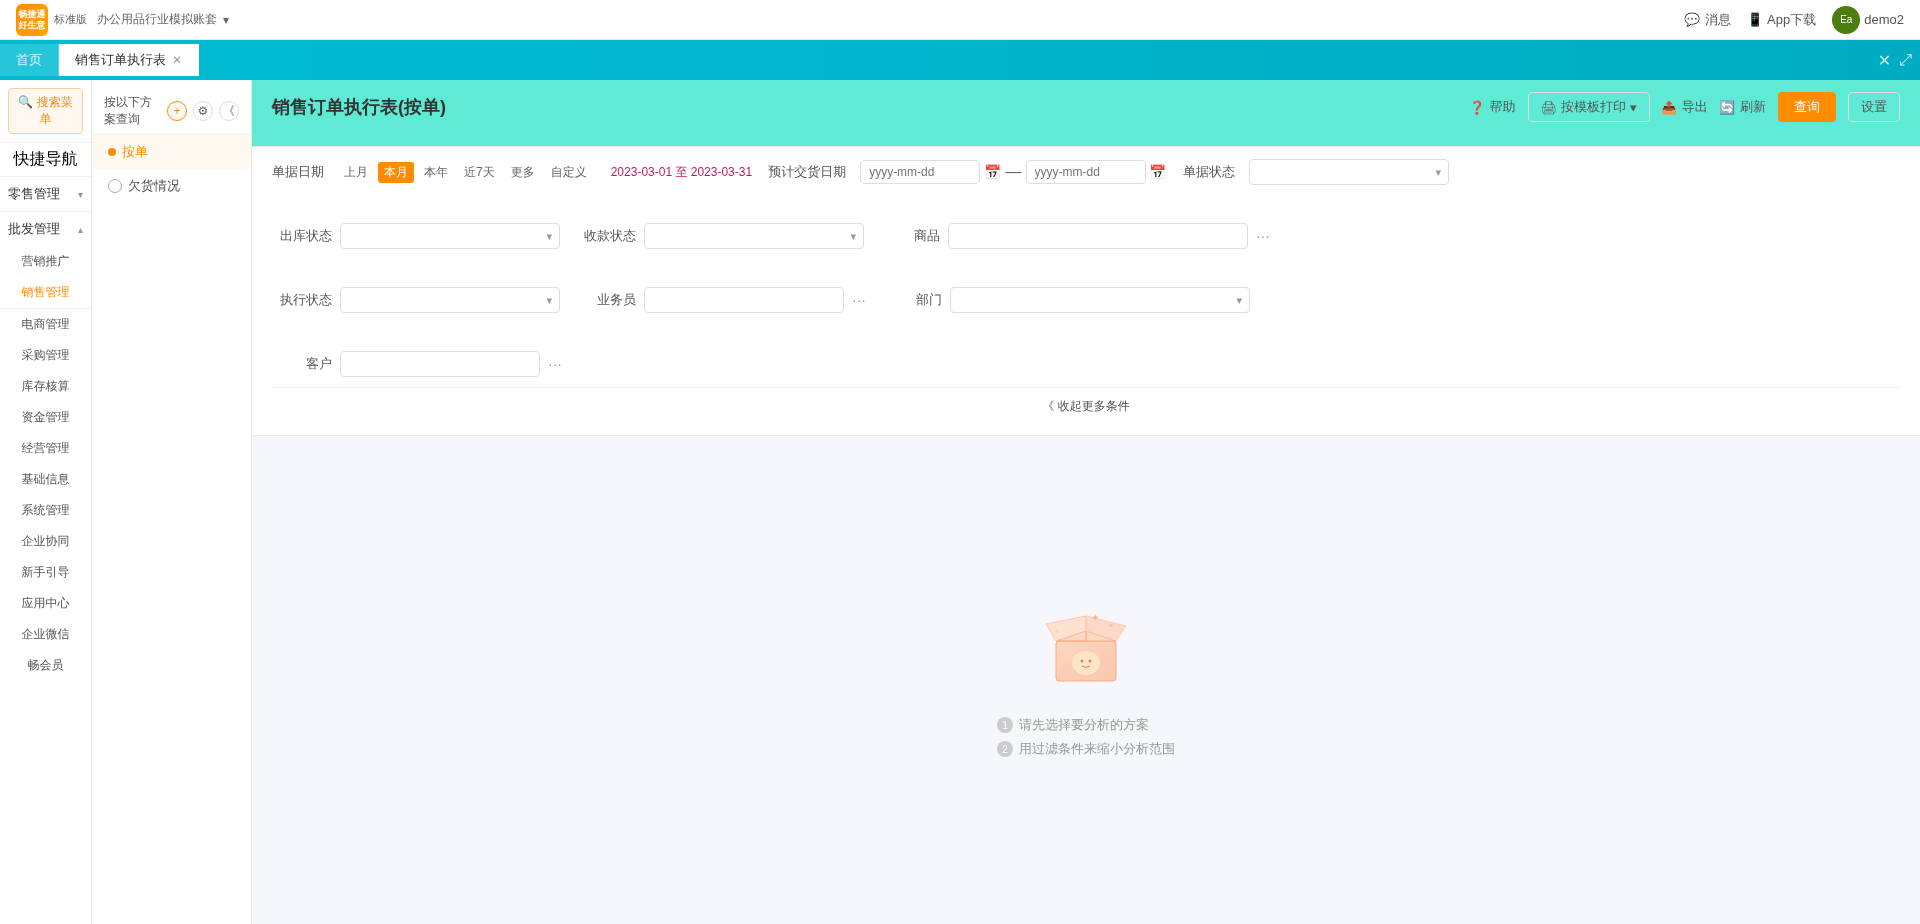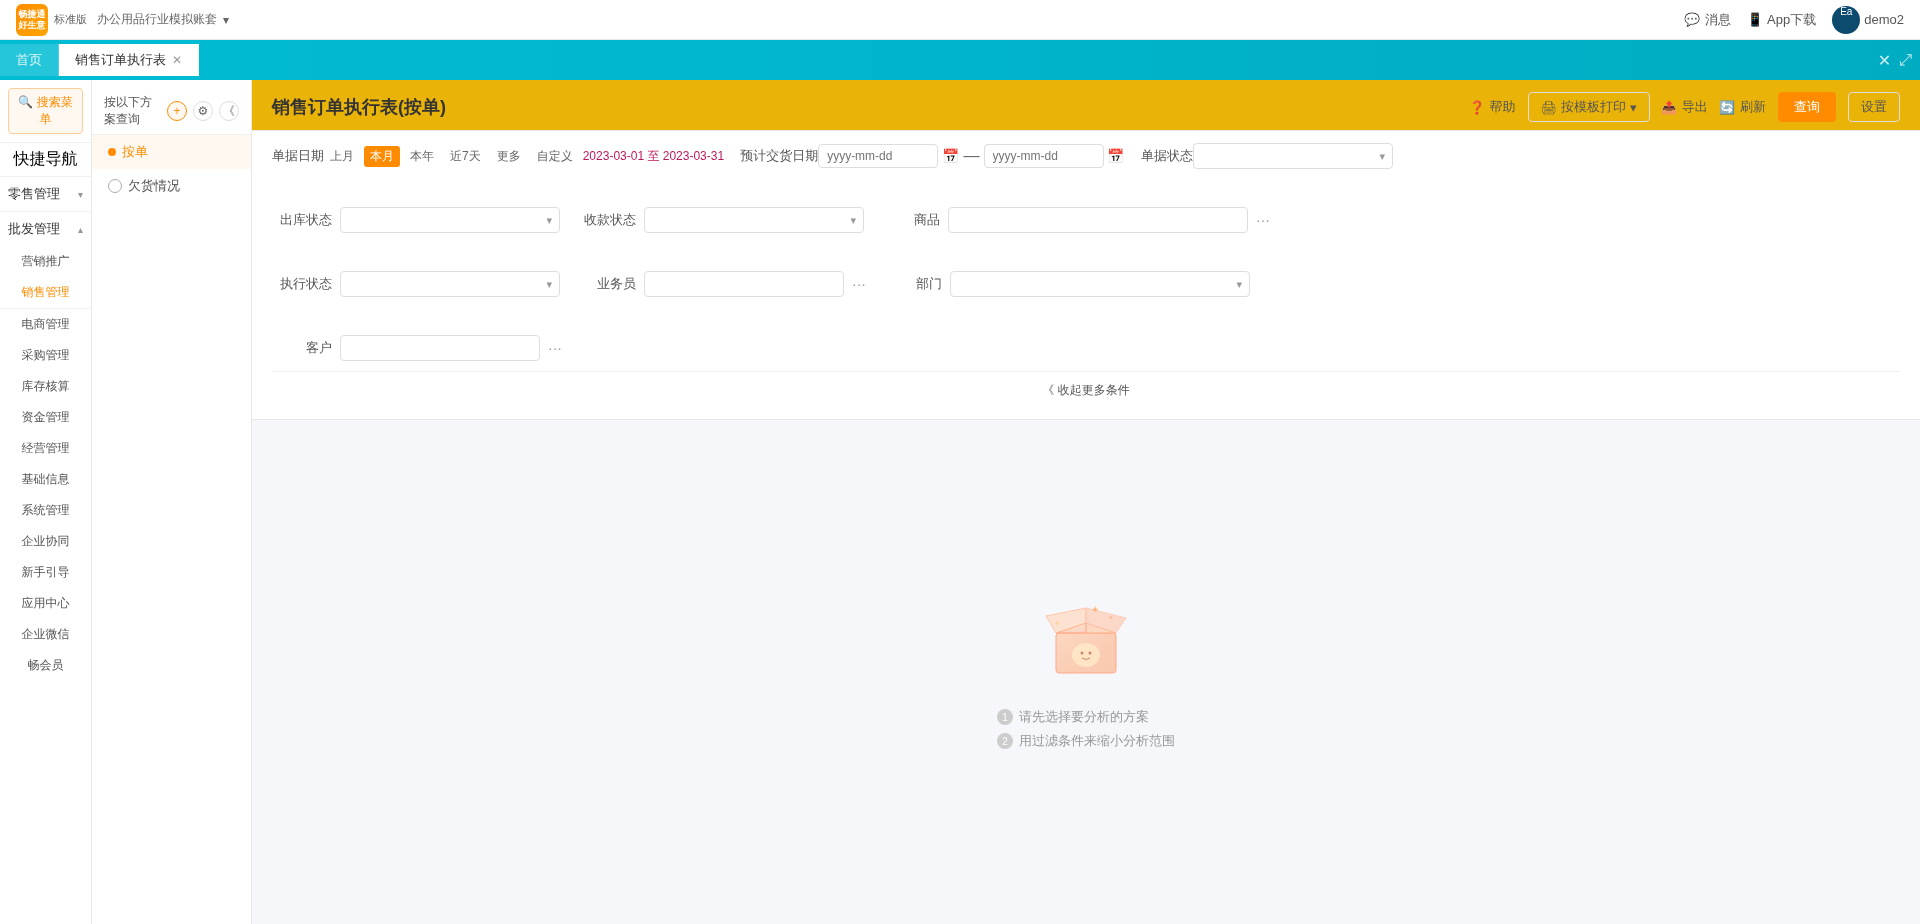--- a/index.html
+++ b/index.html
@@ -17,21 +17,21 @@
       font-size: 13px;
     }
     .topbar-left { display: flex; align-items: center; gap: 10px; }
     .logo-area { display: flex; align-items: center; gap: 6px; }
     .logo-box { width: 32px; height: 32px; background: linear-gradient(135deg, #ff8c00, #ffa500); border-radius: 6px; display: flex; align-items: center; justify-content: center; }
     .logo-text { font-size: 9px; color: white; text-align: center; font-weight: bold; line-height: 1.2; }
     .logo-label { font-size: 11px; color: #666; }
     .breadcrumb-area { display: flex; align-items: center; gap: 6px; color: #666; font-size: 12px; }
     .topbar-right { display: flex; align-items: center; gap: 16px; color: #555; font-size: 13px; }
     .topbar-right-item { display: flex; align-items: center; gap: 4px; cursor: pointer; }
-    .avatar { width: 28px; height: 28px; border-radius: 50%; background: #0c4a6e; display: flex; justify-content: center; color: white; font-size: 12px; overflow: hidden; }
+    .avatar { width: 28px; height: 28px; border-radius: 50%; background: #4d7c0f; display: flex; align-items: center; justify-content: center; color: white; font-size: 12px; overflow: hidden; }
 
     
     .nav-tabs {
       height: 40px;
       background: linear-gradient(to right, #00bcd4, #00acc1);
       display: flex;
       align-items: center;
       padding: 0 0 0 0;
     }
     .nav-tab {
@@ -117,41 +117,41 @@
     }
     .left-menu-item.active { background: #fff8f0; color: #ff8c00; }
     .left-menu-item .dot { width: 8px; height: 8px; border-radius: 50%; background: #ff8c00; display: inline-block; }
     .left-menu-item .circle { width: 14px; height: 14px; border-radius: 50%; border: 1.5px solid #aaa; display: inline-block; }
 
     
     .right-panel { flex: 1; display: flex; flex-direction: column; overflow: hidden; }
 
     
     .page-header {
-      padding: 12px 20px 8px;
-      background: #eab308;
+      padding: 12px 20px 24px;
+      background: #5eead4;
       border-bottom: 1px solid #e8e8e8;
       display: flex;
       align-items: center;
       justify-content: space-between;
     }
     .page-title { font-size: 18px; font-weight: bold; color: #333; }
     .page-actions { display: flex; align-items: center; gap: 12px; }
     .page-action-btn { display: flex; align-items: center; gap: 4px; font-size: 13px; color: #555; cursor: pointer; }
     .page-action-btn.primary { background: #ff8c00; color: #fff; padding: 6px 16px; border-radius: 4px; }
     .page-action-btn.outline { border: 1px solid #ddd; padding: 5px 12px; border-radius: 4px; }
 
     
     .filter-area {
       background: #fff;
       padding: 12px 20px;
       border-bottom: 1px solid #e8e8e8;
     }
     .filter-row { display: flex; align-items: center; gap: 16px; margin-bottom: 10px; flex-wrap: wrap; }
-    .filter-item { display: flex; align-items: center; gap: 0; }
+    .filter-item { display: flex; align-items: center; gap: 14px; }
     .filter-label { font-size: 13px; color: #555; white-space: nowrap; }
     .date-preset { display: flex; gap: 4px; align-items: center; }
     .date-btn { font-size: 12px; color: #666; cursor: pointer; padding: 2px 6px; border-radius: 3px; }
     .date-btn.active { background: #ff8c00; color: white; border-radius: 3px; padding: 2px 6px; }
     .date-input { border: 1px solid #ddd; border-radius: 4px; padding: 4px 8px; font-size: 12px; color: #999; width: 120px; }
     .date-input-group { display: flex; align-items: center; gap: 4px; }
     .date-sep { color: #666; }
     .cal-icon { color: #ff8c00; font-size: 14px; cursor: pointer; }
     .filter-dots { color: #999; font-size: 14px; cursor: pointer; }
     .collapse-bar { text-align: center; padding: 8px; border-top: 1px solid #f0f0f0; margin-top: 4px; }

